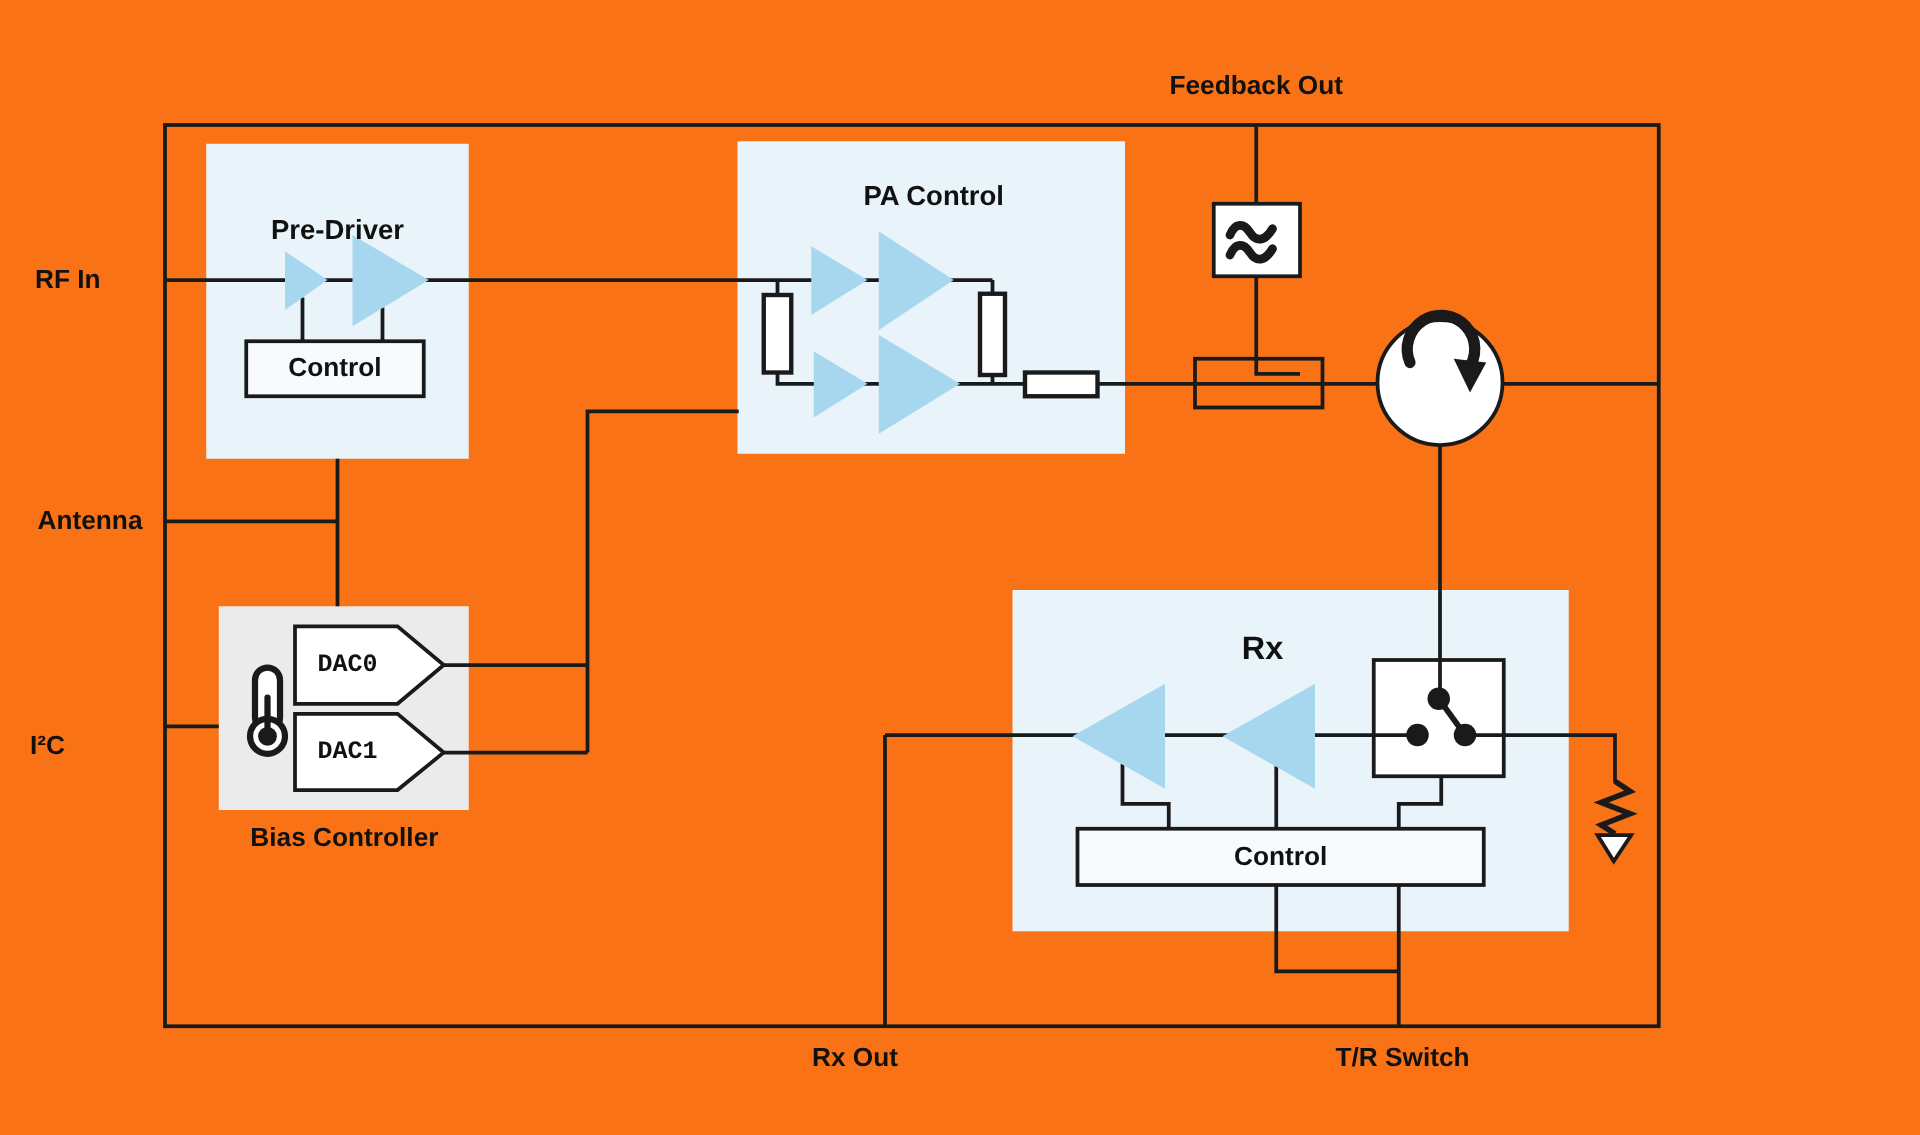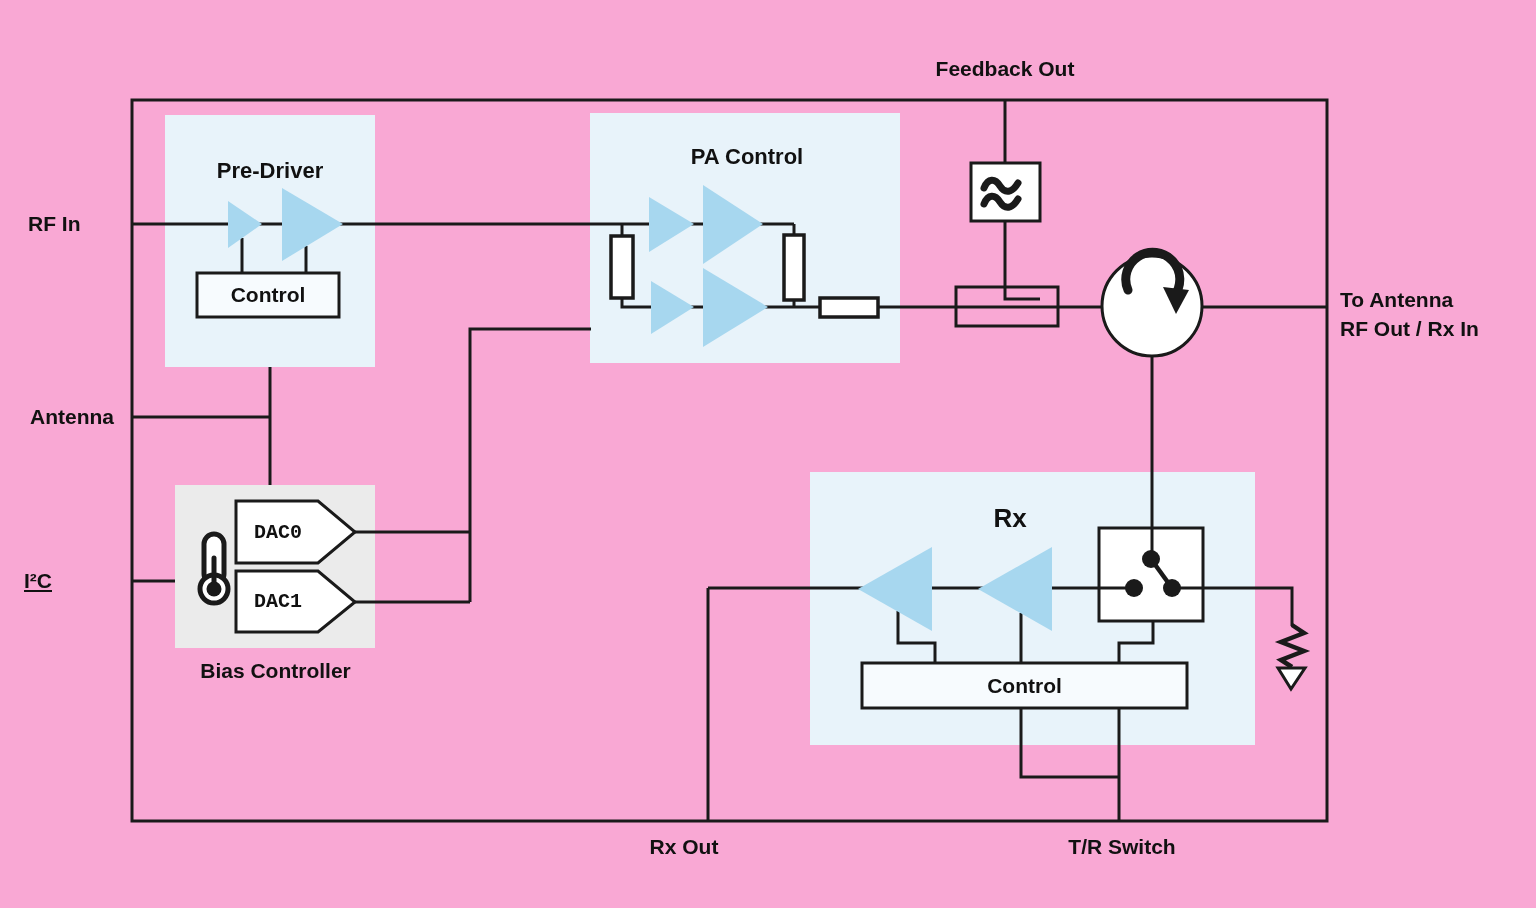--- a/index.html
+++ b/index.html
@@ -1,17 +1,17 @@
 <!DOCTYPE html>
 <html><head>
 <meta charset="utf-8">
 <style>
   html,body { margin:0; padding:0; background:#ffffff; }
   #stage {
-    position:relative; width:1536px; height:908px; background:#f9a8d4;
+    position:relative; width:1536px; height:908px; background:#f97316;
     font-family:"Liberation Sans", sans-serif; overflow:hidden;
   }
   .blk { position:absolute; }
   .blk-blue { background:#E8F3FA; }
   .blk-gray { background:#EBEBEB; }
   svg.layer { position:absolute; left:0; top:0; }
   .t {
     position:absolute; font-weight:700; font-size:21px; color:#111;
     line-height:24px; white-space:nowrap;
   }
@@ -119,32 +119,28 @@
     <rect x="197" y="273" width="142" height="44" fill="#F7FBFE" stroke="#1a1a1a" stroke-width="3"></rect>
     <rect x="862" y="663" width="325" height="45" fill="#F7FBFE" stroke="#1a1a1a" stroke-width="3"></rect>
   </svg>
 
   <div class="t center" style="left:905px; top:57px; width:200px;">Feedback Out</div>
 
   <div class="t right" style="left:28px; top:212px; width:90px;">RF In</div>
 
   <div class="t right" style="left:30px; top:405px; width:90px;">Antenna</div>
 
-  <div class="t right" style="left:24px; top:569px; width:90px;text-decoration:underline;">I²C</div>
+  <div class="t right" style="left:24px; top:585px; width:90px;">I²C</div>
 
-  <div class="t antenna-label" style="left:1340px; top:285px;">
-    <div>To Antenna</div>
-    <div>RF Out / Rx In</div>
-  </div>
 
   <div class="t center" style="left:629px; top:835px; width:110px;">Rx Out</div>
 
   <div class="t center" style="left:1042px; top:835px; width:160px;">T/R Switch</div>
 
-  <div class="t center" style="left:170px; top:159px; width:200px; font-size:22px;">Pre-Driver</div>
+  <div class="t center" style="left:170px; top:172px; width:200px; font-size:22px;">Pre-Driver</div>
 
   <div class="t center" style="left:642px; top:145px; width:210px; font-size:22px;">PA Control</div>
 
   <div class="t center" style="left:955px; top:506px; width:110px; font-size:26px;">Rx</div>
 
   <div class="t center" style="left:163px; top:659px; width:225px;">Bias Controller</div>
 
   <div class="boxtext" style="left:197px; top:273px; width:142px; height:44px;">Control</div>
 
   <div class="boxtext" style="left:862px; top:663px; width:325px; height:45px;">Control</div>

